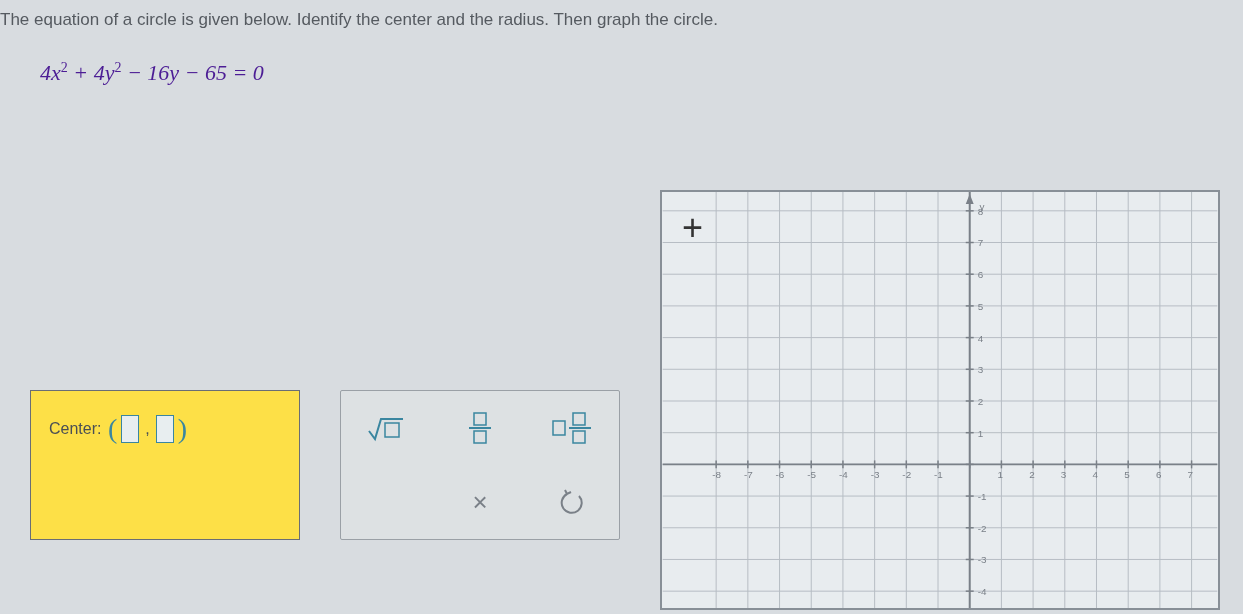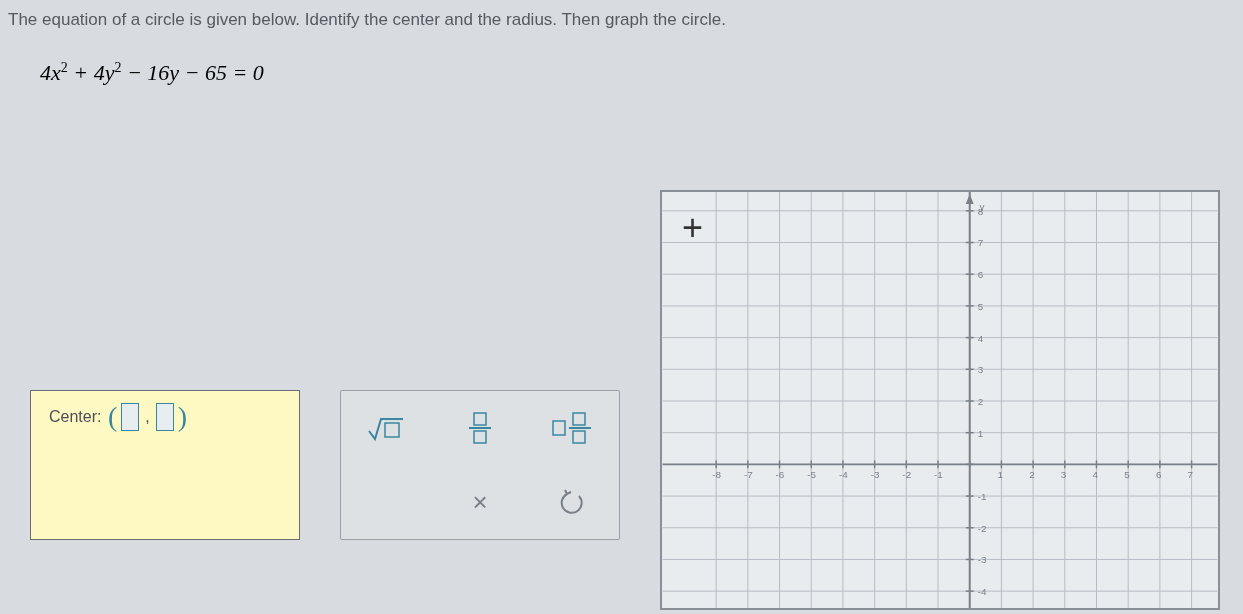--- a/index.html
+++ b/index.html
@@ -7,39 +7,39 @@
     font-family: Verdana, Geneva, sans-serif;
     background: #d8dce0;
     width: 1243px;
     height: 614px;
     overflow: hidden;
     color: #333;
   }
   .question {
     font-size: 17px;
     color: #555a60;
-    padding: 10px 0 0 8px;
+    padding: 10px 0 0 0;
   }
   .equation {
     font-family: "Times New Roman", serif;
     font-size: 22px;
     font-style: italic;
-    color: #000000;
+    color: #4c1d95;
     padding: 30px 0 0 40px;
   }
   .equation sup { font-size: 14px; vertical-align: super; font-style: normal; }
   .answers-box {
     position: absolute;
     left: 30px;
     top: 390px;
     width: 270px;
     height: 150px;
     border: 1px solid #6a6e74;
-    background: #fef9c3;
-    padding: 10px 18px;
+    background: #fde047;
+    padding: 22px 18px;
   }
   .answer-row { display: flex; align-items: center; margin-bottom: 30px; color: #4a4f55; font-size: 16px; }
   .paren { font-size: 28px; color: #3a86a0; font-family: serif; margin: 0 2px; }
   .input-slot {
     display: inline-block;
     width: 18px; height: 28px;
     border: 1px solid #3a86a0;
     background: #e8eef0;
     margin: 0 2px;
   }

